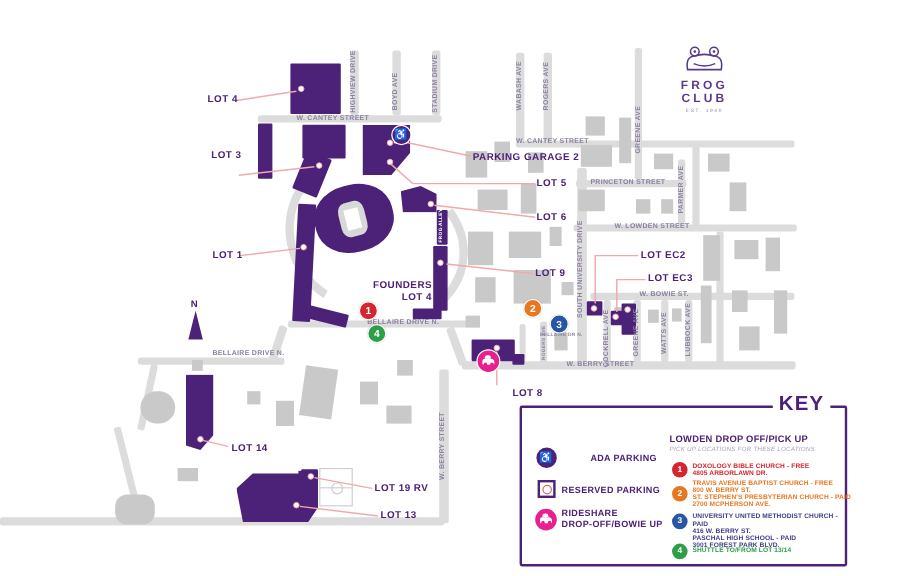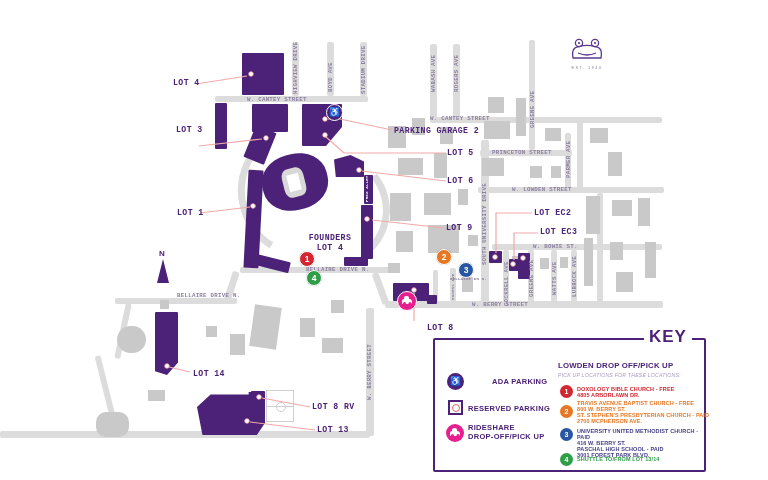--- a/index.html
+++ b/index.html
@@ -1,31 +1,31 @@
 <!DOCTYPE html>
 <html><head>
 <meta charset="utf-8">
 <style>
   html,body{margin:0;padding:0;background:#fff;}
   .canvas{position:relative;width:768px;height:480px;background:#fff;overflow:hidden;
           font-family:"Liberation Sans",sans-serif;}
   .layer{position:absolute;inset:0;}
   #layer-streets{z-index:1;} #layer-bld{z-index:2;} #layer-lots{z-index:3;}
-  #stadium{z-index:4;} #layer-lines{z-index:5;} .lbl-layer{z-index:6;font-family:Liberation Mono, monospace;}
+  #stadium{z-index:4;} #layer-lines{z-index:5;} .lbl-layer{z-index:6;}
   .mk-layer{z-index:7;} .top-layer{z-index:8;}
   .st{position:absolute;background:#dcdcdc;border-radius:2px;}
   .bld{position:absolute;background:#c9c9c9;}
   .lot{position:absolute;background:#4c2178;border-radius:1px;}
   .cres{position:absolute;border:7px solid transparent;border-radius:50%;}
   .sl{position:absolute;color:#8d80a0;font-size:5.8px;font-weight:bold;letter-spacing:.25px;
       white-space:nowrap;line-height:1;}
   .v{transform:rotate(-90deg);transform-origin:left top;}
   .ll{position:absolute;color:#4c2178;font-size:8.2px;font-weight:bold;letter-spacing:.4px;
       white-space:nowrap;line-height:1;}
-  .founders{position:absolute;left:300px;top:233px;width:60px;text-align:center;color:#4c2178;
+  .founders{position:absolute;left:300px;top:233px;width:60px;text-align:right;color:#4c2178;
       font-weight:bold;font-size:8.2px;line-height:9.5px;letter-spacing:.4px;}
   .marker{position:absolute;width:16px;height:16px;border-radius:50%;border:1.5px solid #fff;
       color:#fff;font-size:8.5px;font-weight:bold;display:flex;align-items:center;
       justify-content:center;box-sizing:border-box;box-shadow:0 0 1px rgba(0,0,0,.25);}
   .m1{background:#d22630;} .m2{background:#e87722;} .m3{background:#2956a3;} .m4{background:#2e9e48;}
   .ada-circle{position:absolute;border-radius:50%;background:#4c2178;color:#fff;display:flex;
       align-items:center;justify-content:center;box-sizing:border-box;}
   .ride-circle{position:absolute;border-radius:50%;background:#e81f8f;display:flex;
       align-items:center;justify-content:center;box-sizing:border-box;}
   .car{position:relative;width:10px;height:5px;background:#fff;border-radius:2px 3px 1px 1px;display:block;}
@@ -253,21 +253,21 @@
     <div class="ll" style="left:447px;top:177px">LOT 6</div>
     <div class="ll" style="left:446px;top:224px">LOT 9</div>
     <div class="founders">
       <div>FOUNDERS</div>
       <div>LOT 4</div>
     </div>
     <div class="ll" style="left:534px;top:209px">LOT EC2</div>
     <div class="ll" style="left:540px;top:228px">LOT EC3</div>
     <div class="ll" style="left:427px;top:324px">LOT 8</div>
     <div class="ll" style="left:193px;top:370px">LOT 14</div>
-    <div class="ll" style="left:312px;top:403px">LOT 8 RV</div>
+    <div class="ll" style="left:312px;top:403px">LOT 19 RV</div>
     <div class="ll" style="left:317px;top:426px">LOT 13</div>
   </div>
 
   <div class="layer mk-layer">
     <div class="marker m1" style="left:299px;top:251px">1</div>
     <div class="marker m2" style="left:436px;top:249px">2</div>
     <div class="marker m3" style="left:458px;top:262px">3</div>
     <div class="marker m4" style="left:306px;top:270px">4</div>
     <div class="ada-circle" style="left:326px;top:104px;width:17px;height:17px;border:1.5px solid #fff;font-size:9px">
         <span class="wheel">♿</span>
@@ -287,20 +287,21 @@
       <svg width="34" height="22" viewBox="0 0 34 22">
         <g fill="none" stroke="#5b3a8e" stroke-width="1.3">
           <circle cx="9" cy="5" r="3.6"></circle>
           <circle cx="25" cy="5" r="3.6"></circle>
           <path d="M3 20 Q1 9 9 8.6 Q17 6 25 8.6 Q33 9 31 20 Z"></path>
           <path d="M8 15 Q17 19 26 15"></path>
         </g>
         <circle cx="9" cy="5" r="1.1" fill="#5b3a8e"></circle>
         <circle cx="25" cy="5" r="1.1" fill="#5b3a8e"></circle>
       </svg>
+      <div class="logo-name">FROG CLUB</div>
       <div class="logo-est">EST. 1940</div>
     </div>
 
     <div class="key-box"></div>
     <div class="key-title">KEY</div>
 
     <div class="ada-circle" style="left:447px;top:373px;width:17px;height:17px;font-size:10px">
         <span class="wheel">♿</span>
       </div>
     <div class="key-label" style="left:492px;top:378px">ADA PARKING</div>
@@ -309,21 +310,21 @@
         <i></i>
       </div>
     <div class="key-label" style="left:468px;top:405px">RESERVED PARKING</div>
 
     <div class="ride-circle" style="left:446px;top:424px;width:18px;height:18px">
         <span class="car">
           <b></b>
         </span>
       </div>
     <div class="key-label" style="left:468px;top:424px">RIDESHARE</div>
-    <div class="key-label" style="left:468px;top:433px">DROP-OFF/PICK UP</div>
+    <div class="key-label" style="left:468px;top:433px">DROP-OFF/BOWIE UP</div>
 
     <div class="sh-head">LOWDEN DROP OFF/PICK UP</div>
     <div class="sh-sub">PICK UP LOCATIONS FOR THESE LOCATIONS:</div>
 
     <div class="stop-circle bg1" style="left:560px;top:385px">1</div>
     <div class="stop-lines s1" style="top:386px">
       <div><span>DOXOLOGY BIBLE CHURCH - </span><strong>FREE</strong></div>
       <div><span>4805 ARBORLAWN DR.</span><strong></strong></div>
     </div>
 

